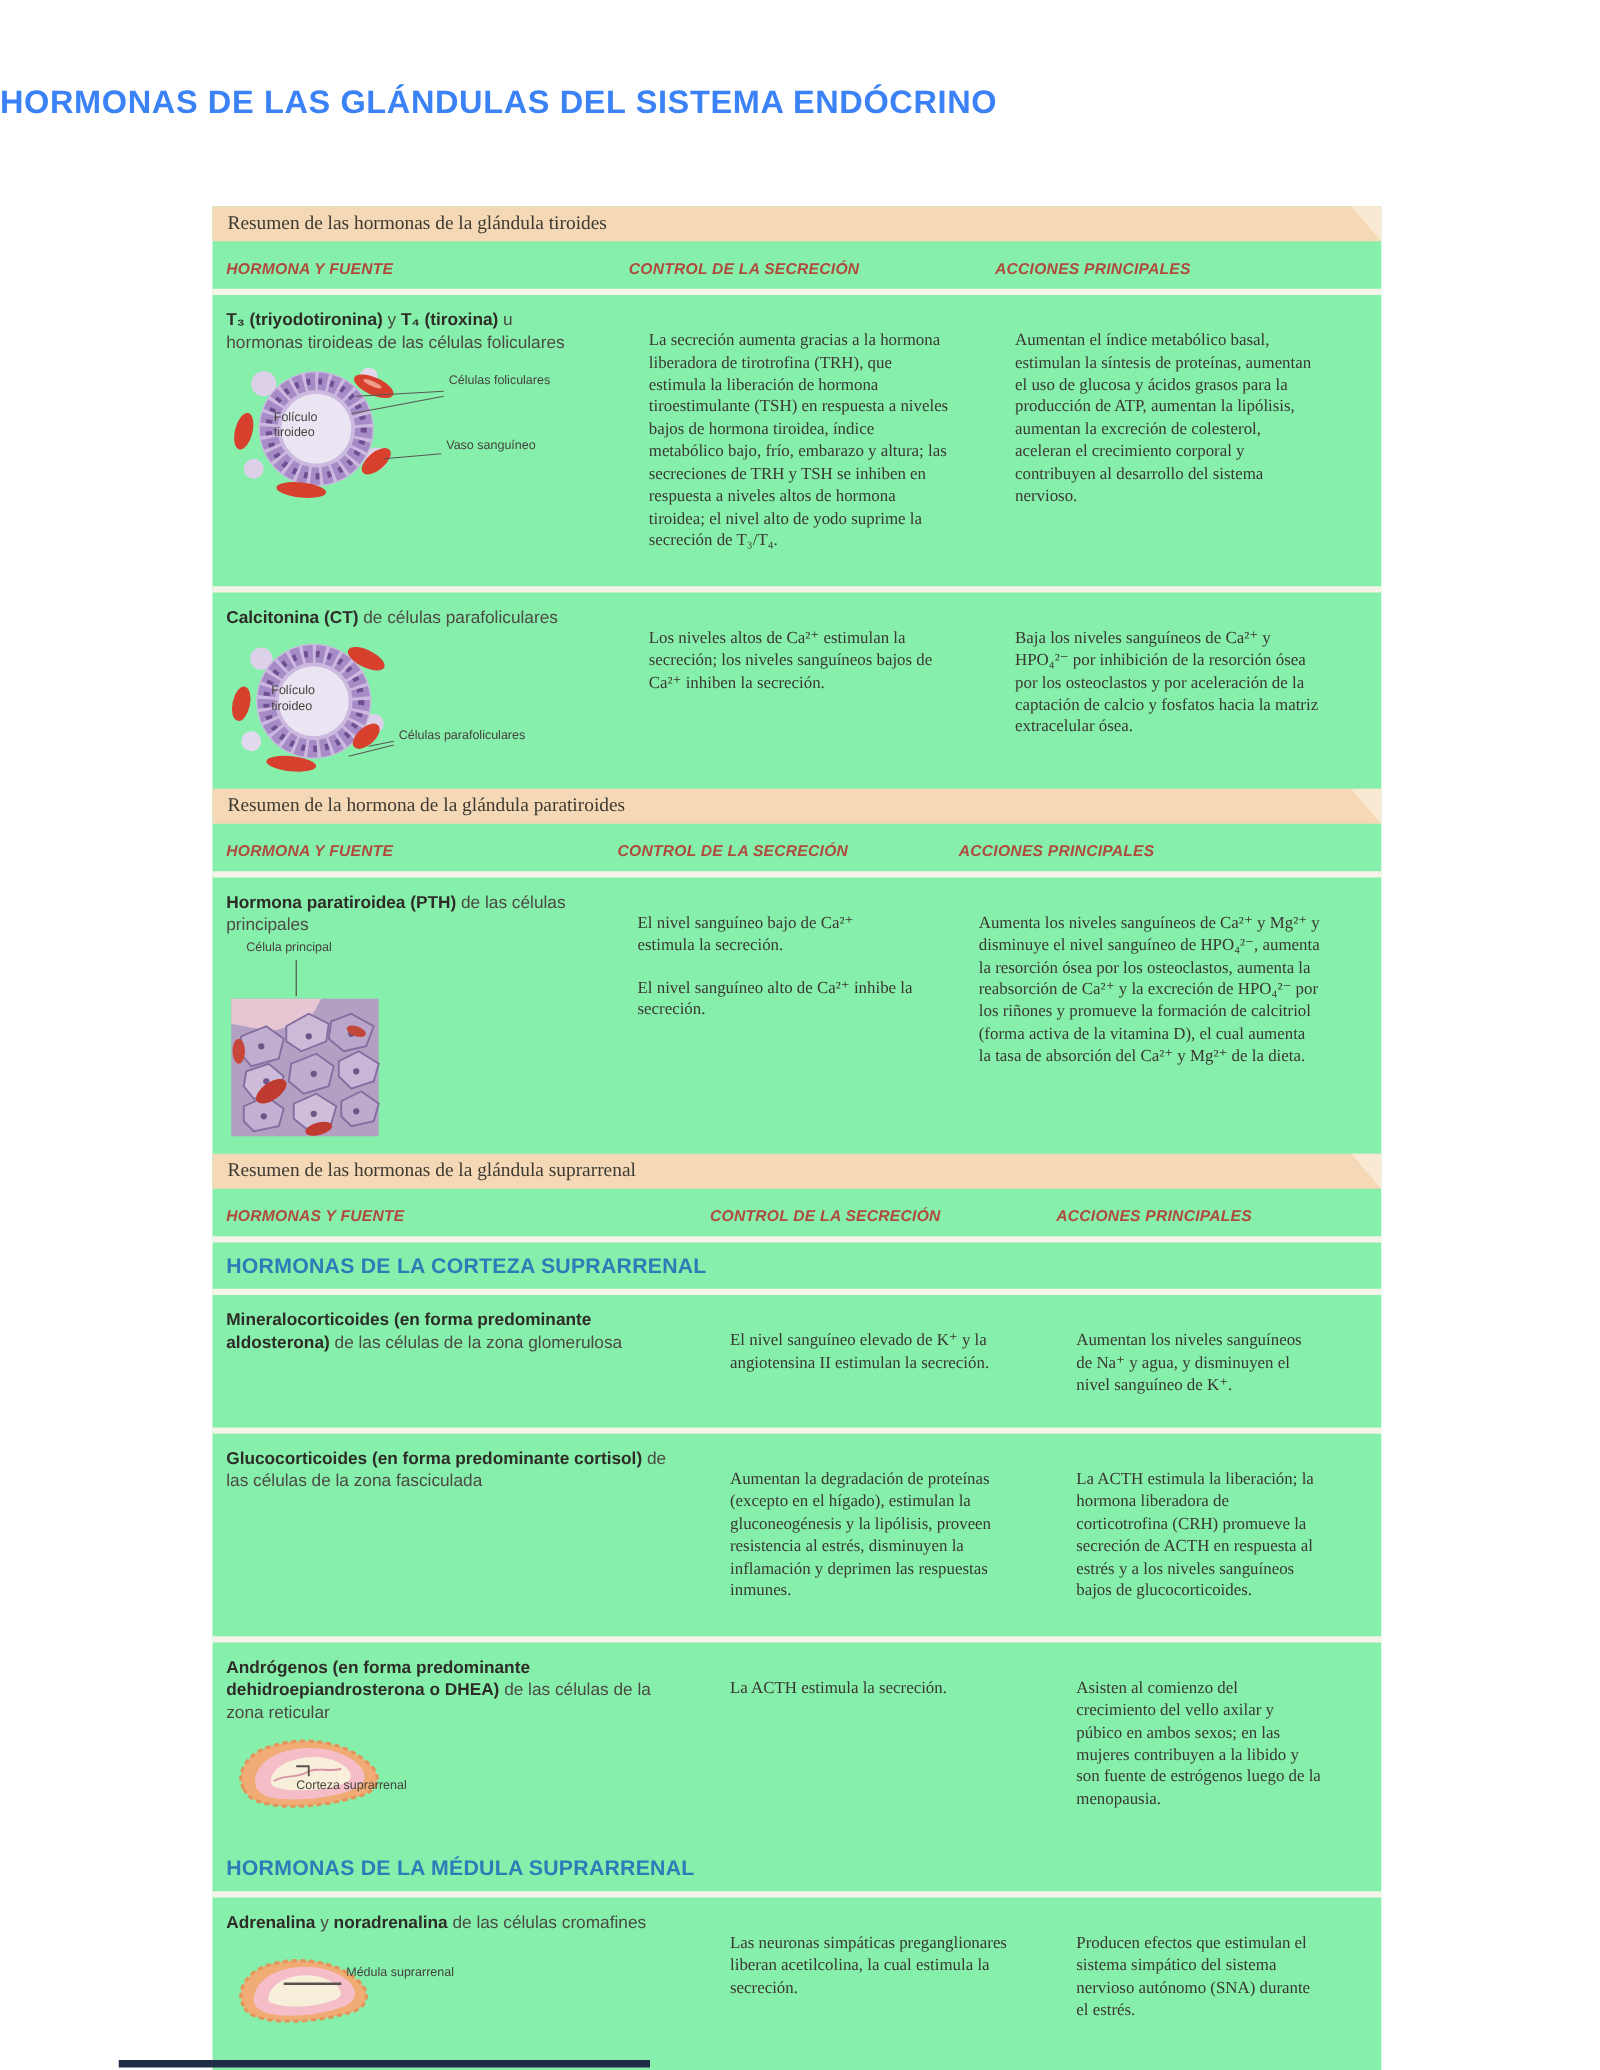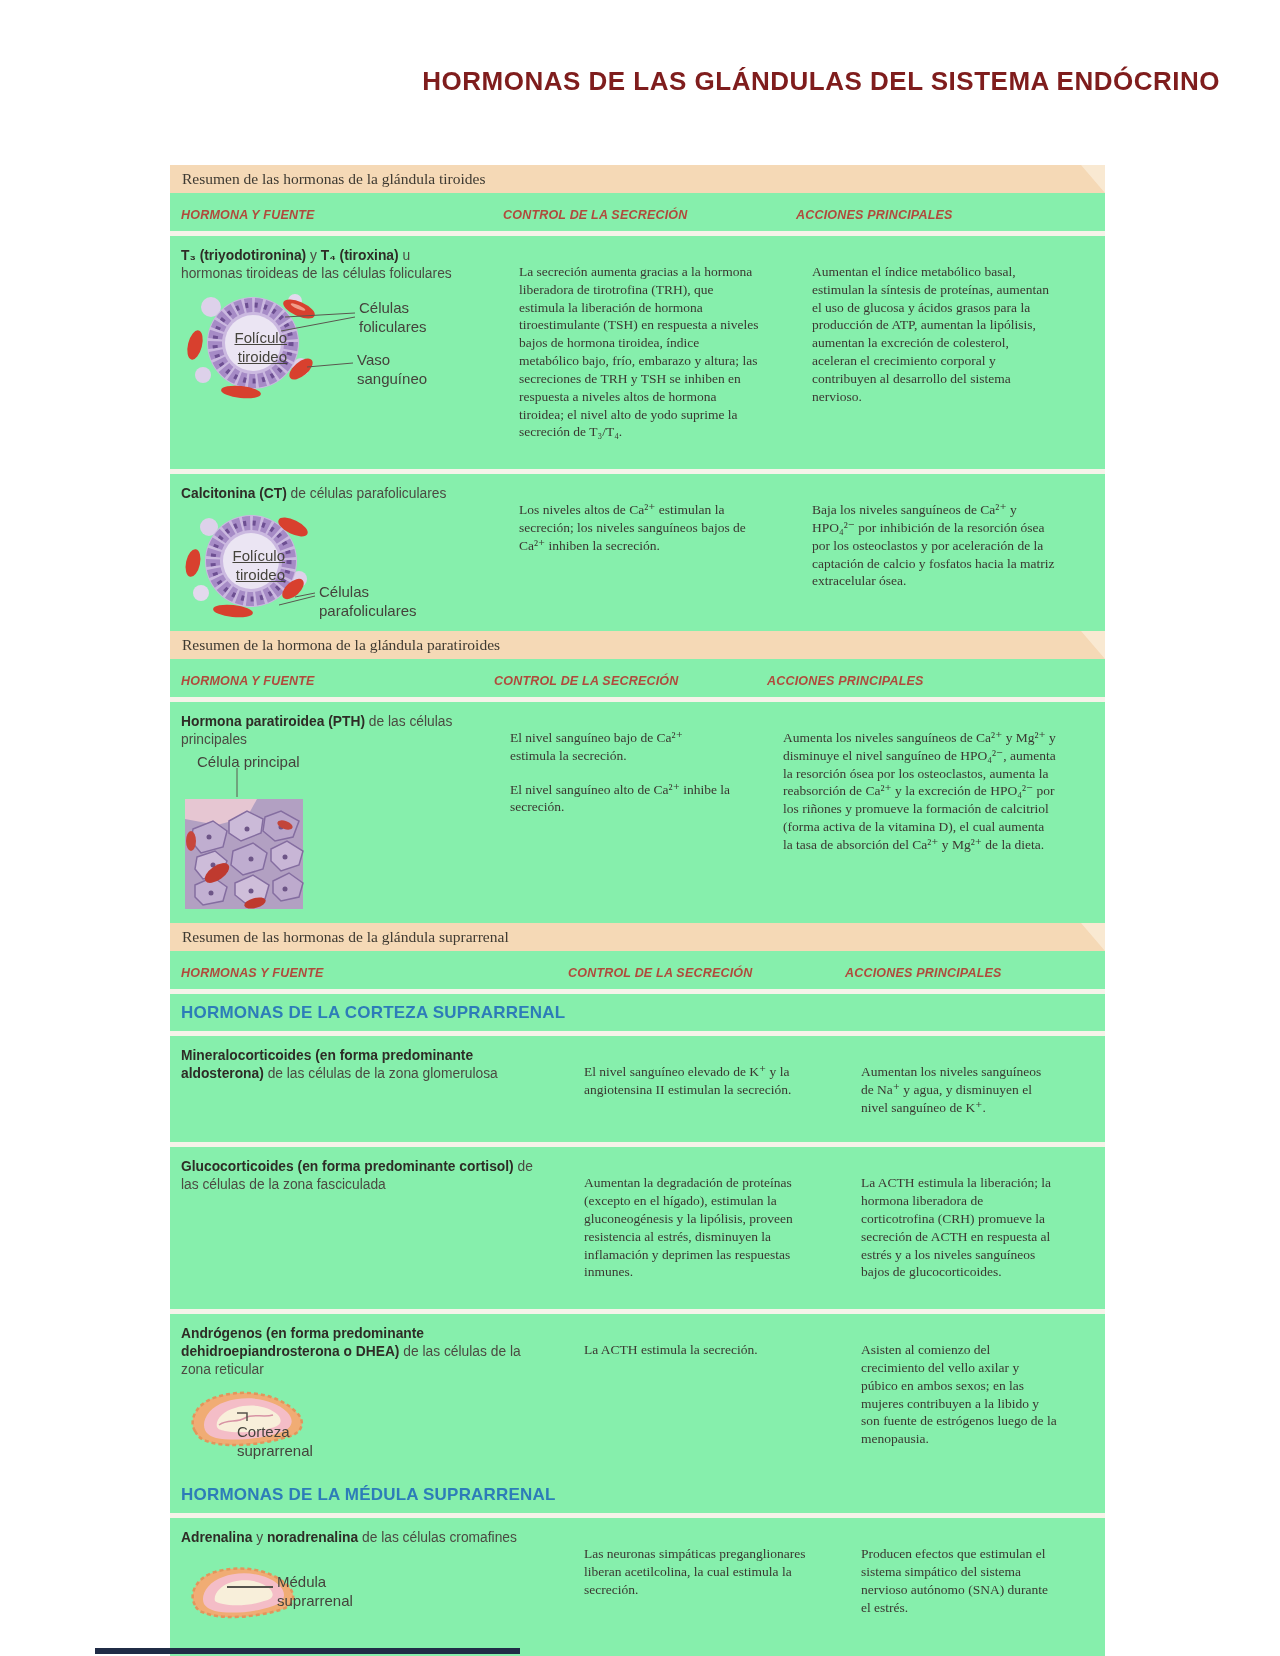--- a/index.html
+++ b/index.html
@@ -1,19 +1,19 @@
 <!DOCTYPE html>
 <html><head>
 <meta charset="utf-8">
 <style>
   html,body{margin:0;padding:0;background:#fff;}
   .page{position:relative;width:1280px;height:1656px;background:#ffffff;overflow:hidden;
         font-family:"Liberation Sans","DejaVu Sans",sans-serif;}
-  .doc-title{position:absolute;top:66px;left:0;width:1220px;text-align:right;
-        font-size:26px;font-weight:bold;letter-spacing:.5px;color:#7f1d1d;}
+  .doc-title{position:absolute;top:66px;left:0;width:1220px;text-align:left;
+        font-size:26px;font-weight:bold;letter-spacing:.5px;color:#3b82f6;}
   .table{position:absolute;left:170px;top:165px;width:935px;background:#86efac;}
   .secbar{position:relative;height:28px;background:#f5d9b6;display:flex;align-items:center;
         padding-left:12px;font-family:"Liberation Serif","DejaVu Serif",serif;
         font-size:15.5px;color:#3e3a32;}
   .secbar::after{content:"";position:absolute;right:0;top:0;width:0;height:0;
         border-top:28px solid rgba(255,252,245,.45);border-left:24px solid transparent;}
   .grid{display:grid;}
   .g-s1{grid-template-columns:322px 293px 1fr;}
   .g-s2{grid-template-columns:313px 273px 1fr;}
   .g-s3{grid-template-columns:387px 277px 1fr;}
@@ -23,22 +23,22 @@
   .row{padding:11px 12px 12px 11px;}
   .c{padding-right:20px;}
   .serif{font-family:"Liberation Serif","DejaVu Serif",serif;font-size:13.5px;
         line-height:1.32;color:#3b3831;}
   .serif p{margin:16px;}
   .name{margin:0 0 4px 0;font-size:13.8px;line-height:1.3;color:#4c4a42;padding-right:14px;}
   .name b{color:#2e2c26;}
   .bluehead{padding:9px 12px 8px 11px;color:#2d7cb8;font-weight:bold;font-size:17px;
         letter-spacing:.2px;}
   .illus{position:relative;}
-  .ill-label{position:absolute;font-size:15px;line-height:1.25;color:#45433c;}
-  .lumen-label{text-align:right;text-decoration:underline;}
+  .ill-label{position:absolute;font-size:10px;line-height:1.25;color:#45433c;}
+  .lumen-label{text-align:left;}
   .navy-bar{position:absolute;left:95px;top:1648px;width:425px;height:6px;background:#202c46;}
 </style>
 </head>
 <body>
 
 <div class="page">
   <div class="doc-title">HORMONAS DE LAS GLÁNDULAS DEL SISTEMA ENDÓCRINO</div>
 
   <div class="table">
 

